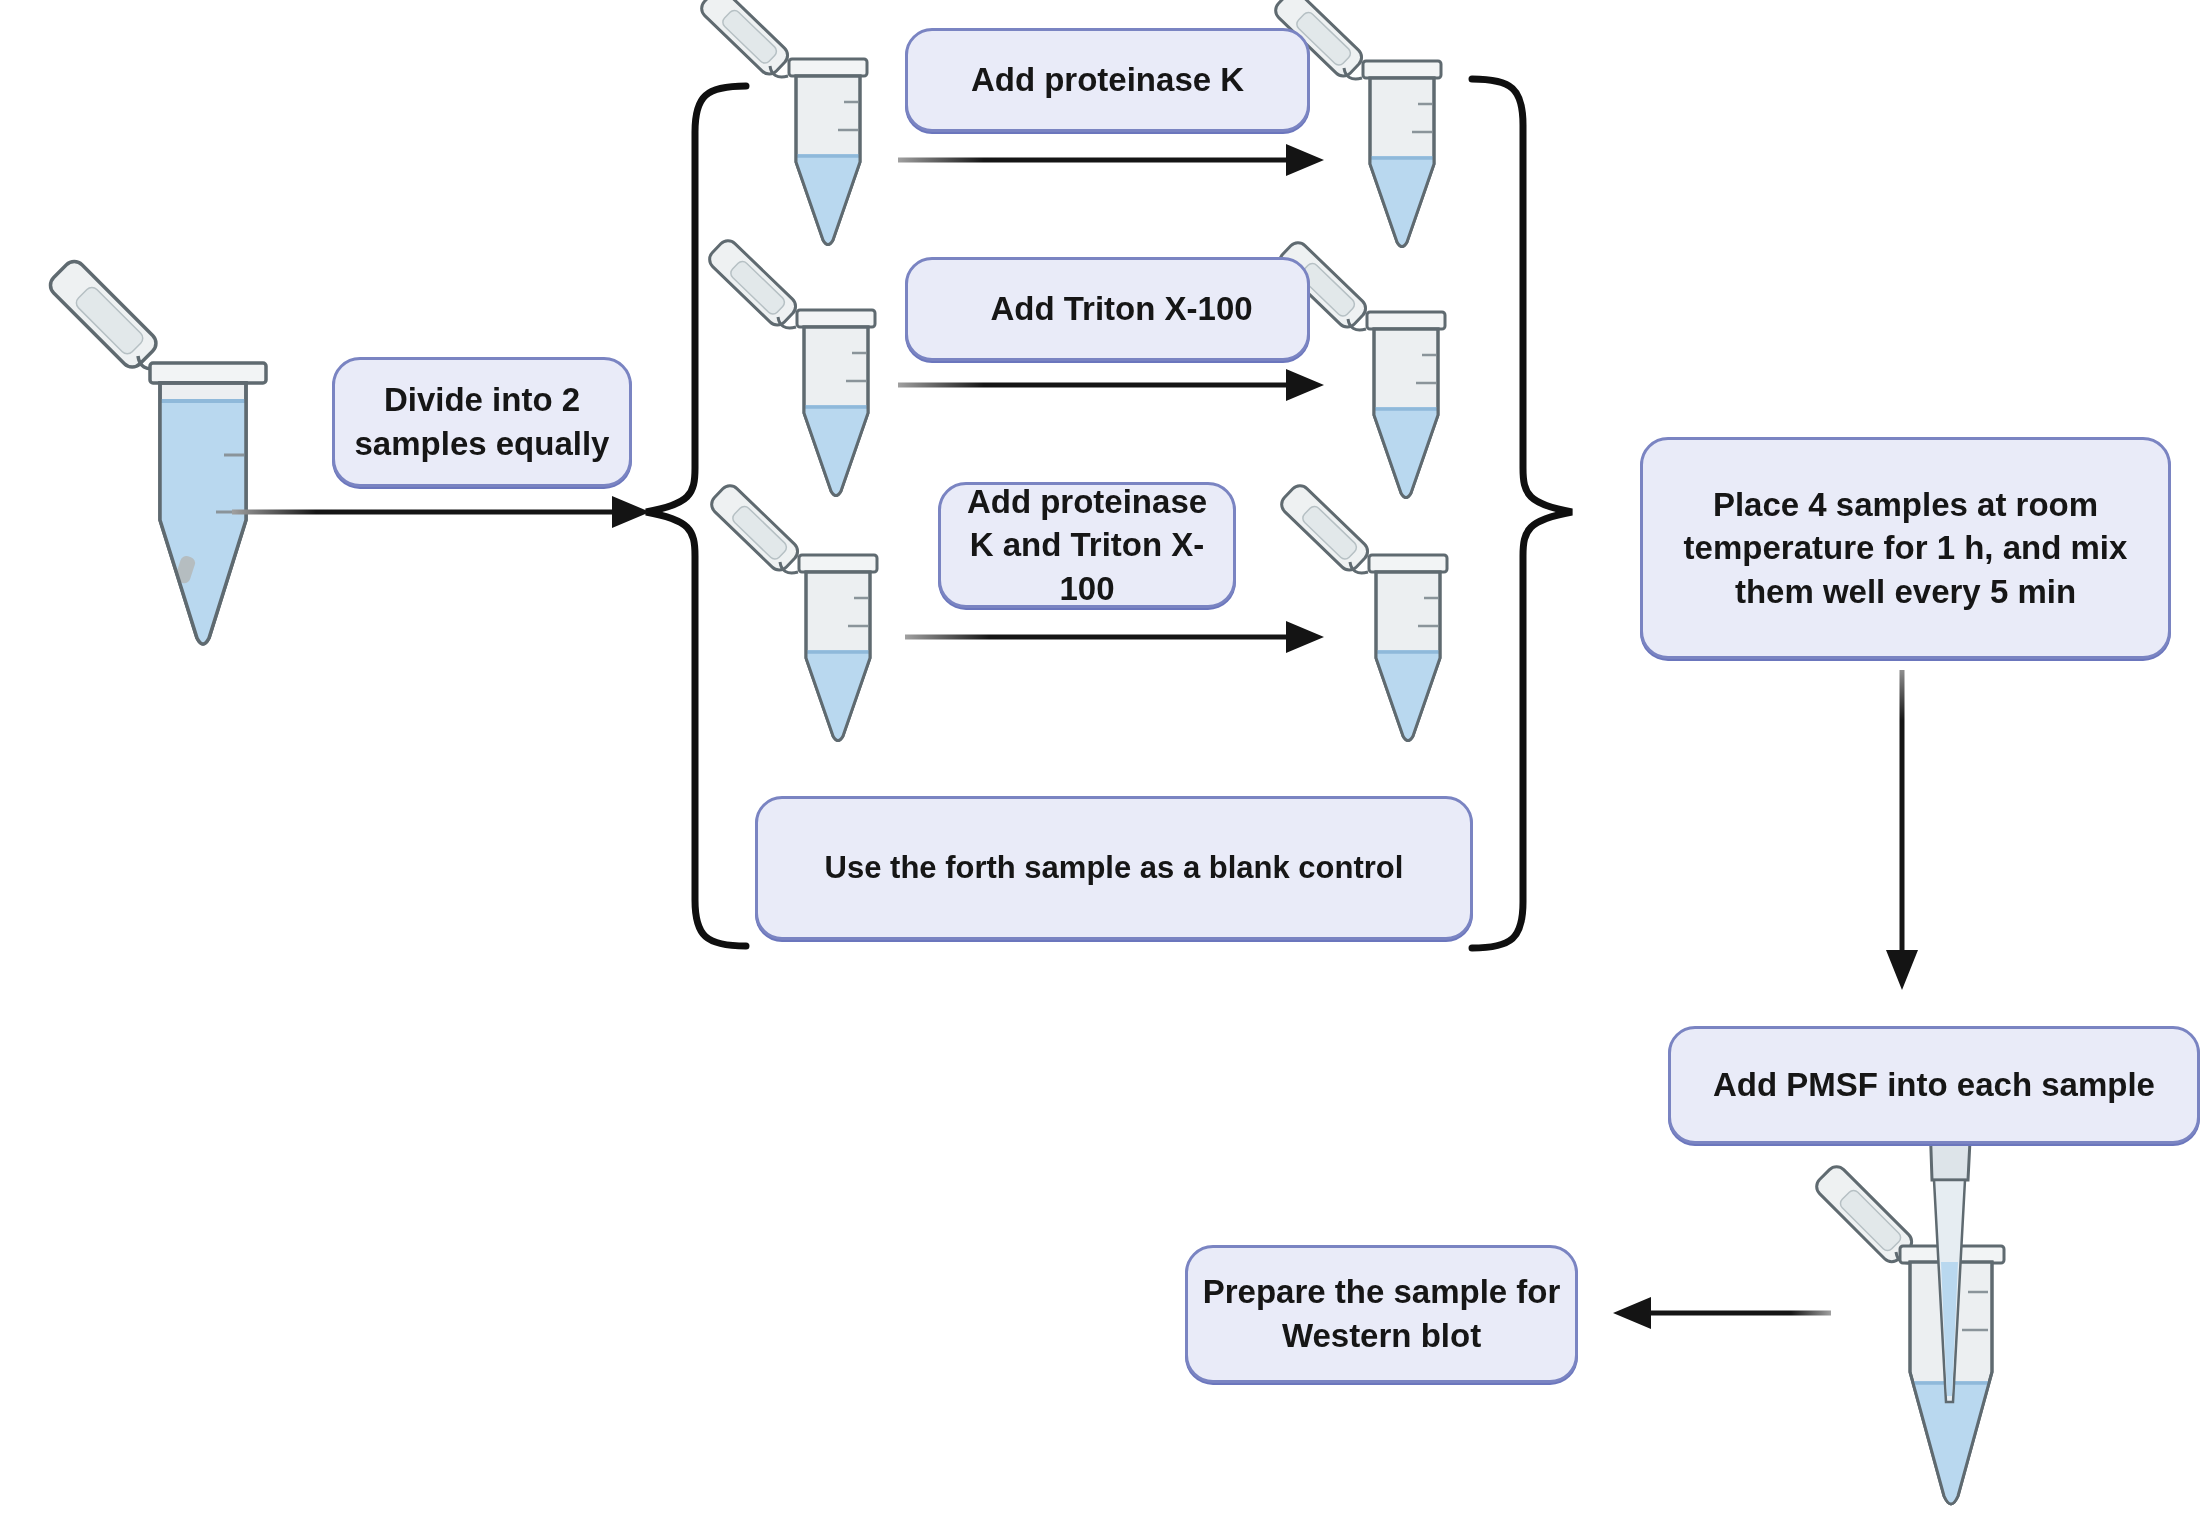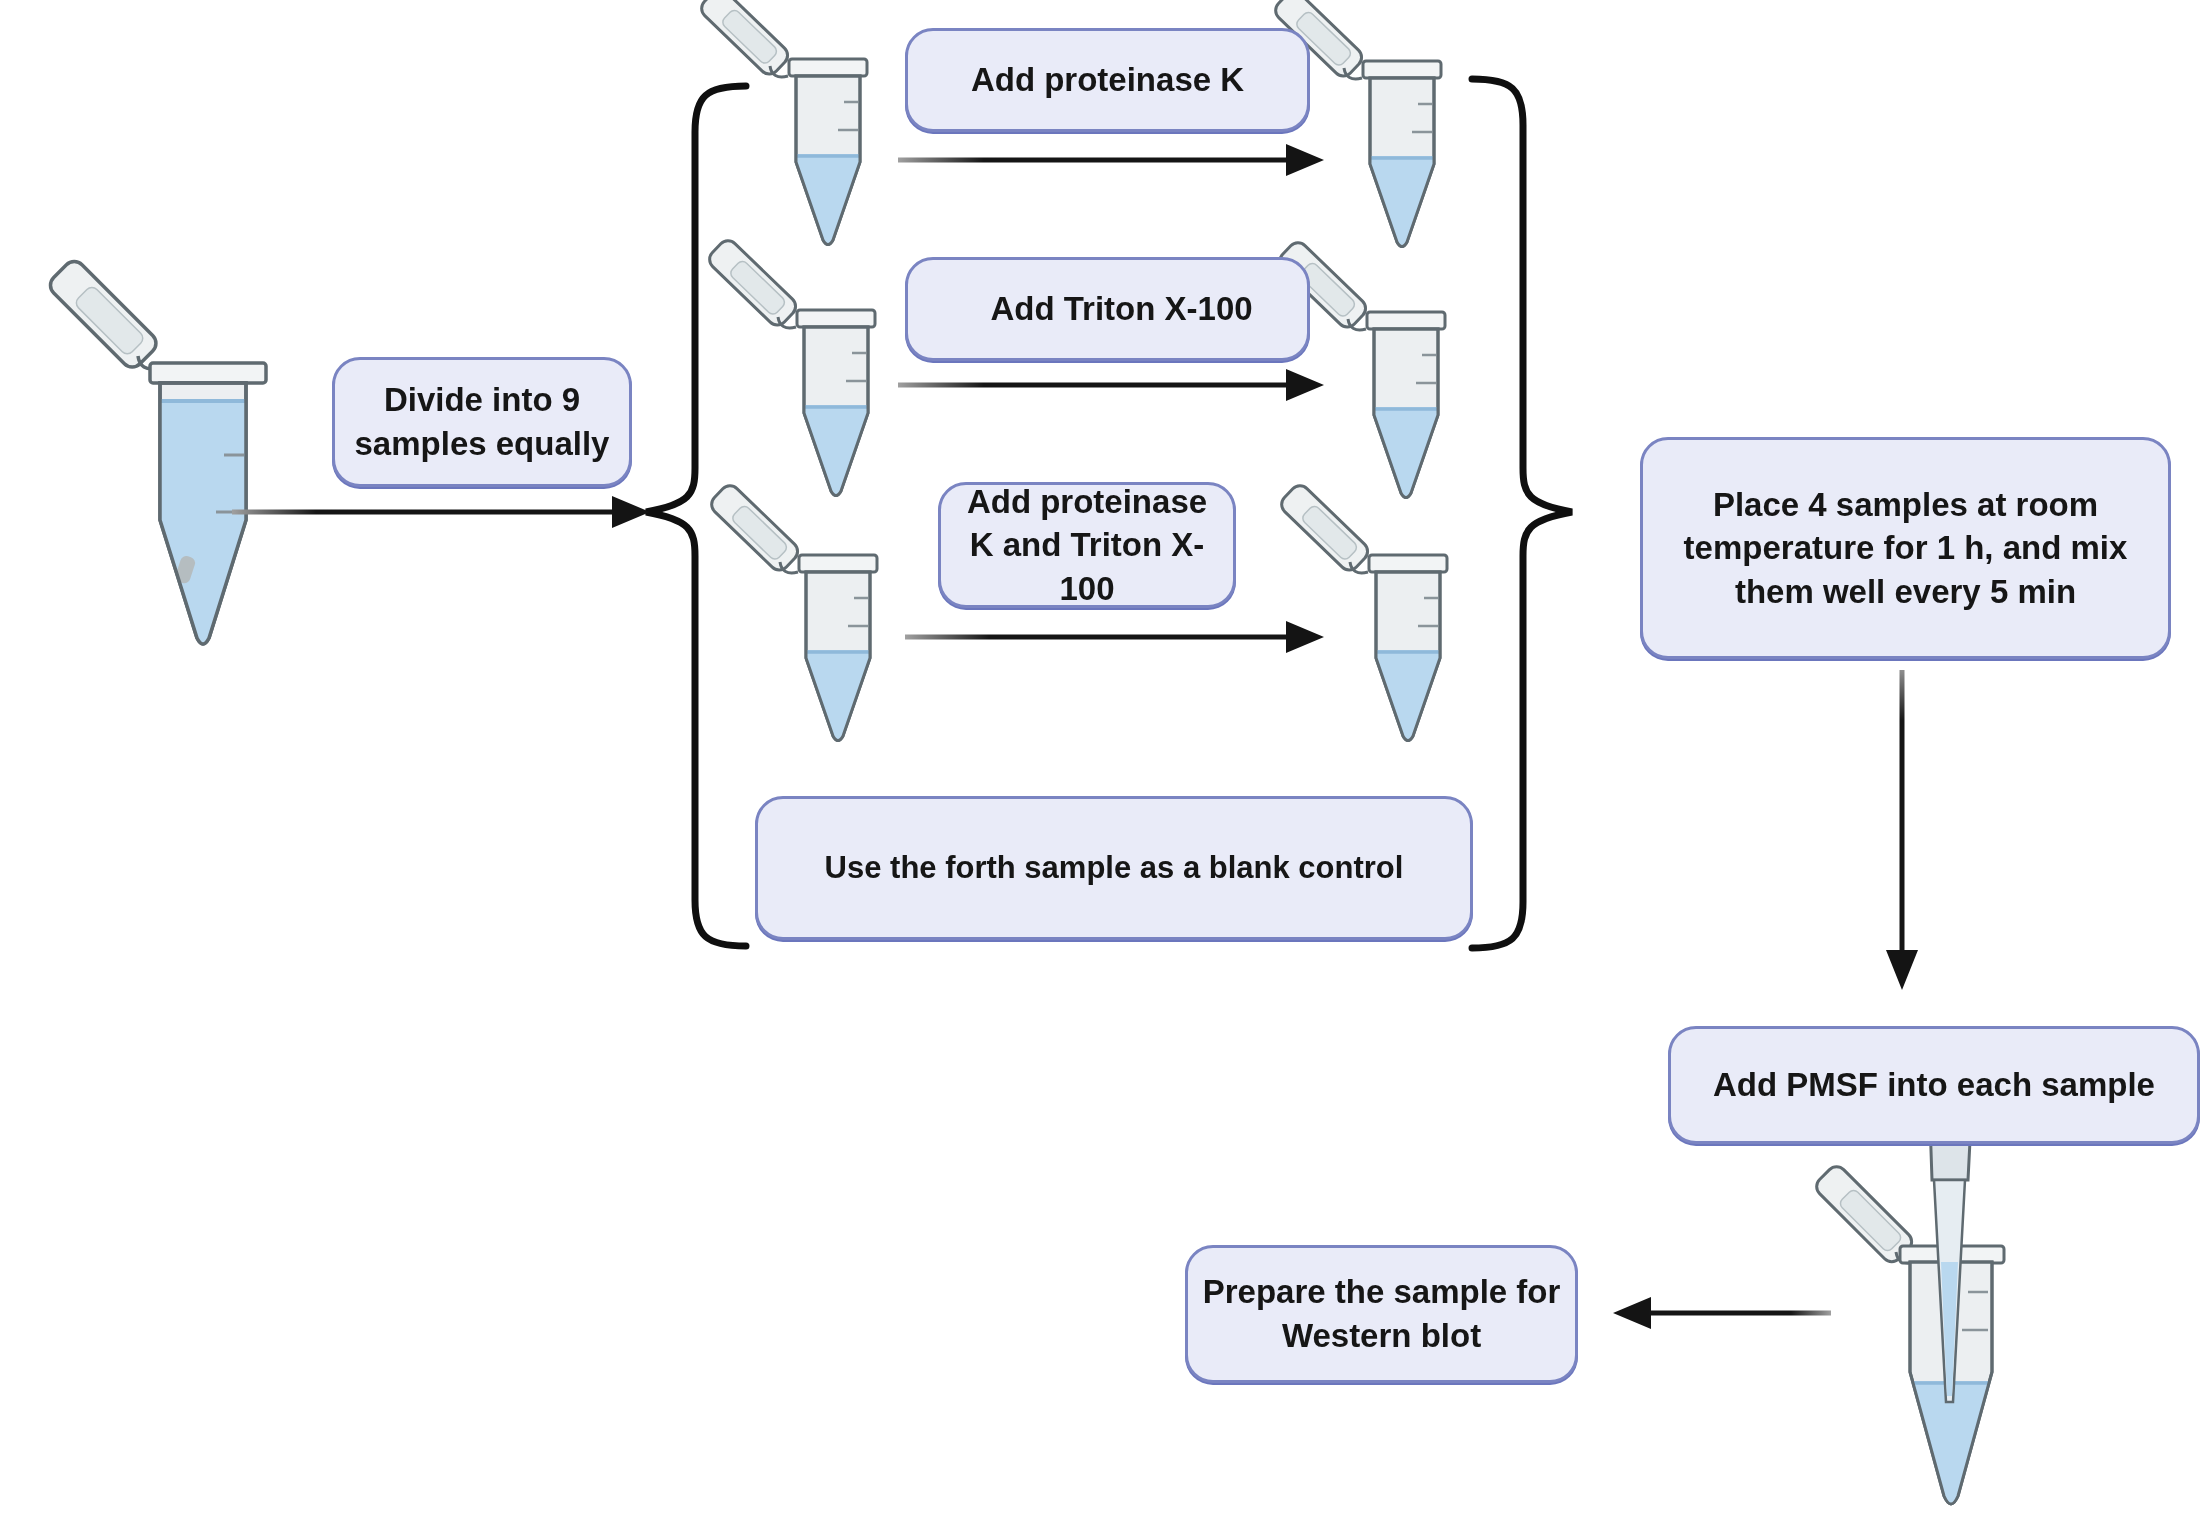--- a/index.html
+++ b/index.html
@@ -21,21 +21,21 @@
     color:#161616;
     font-size:33px;
     font-weight:700;
     line-height:1.32;
     display:flex;
     align-items:center;
     justify-content:center;
     text-align:center;
     padding:8px 12px;
   }
-  .nowrap{white-space:nowrap;}
+  .nowrap{white-space:nowrap;border-radius:27px;}
   .fs-small{font-size:31px;}
 </style>
 </head>
 <body>
 
 <div id="canvas">
 
   <svg id="art" viewBox="0 0 2208 1524" xmlns="http://www.w3.org/2000/svg" xmlns:xlink="http://www.w3.org/1999/xlink">
     <defs>
       <linearGradient id="grR" x1="0" y1="0" x2="1" y2="0">
@@ -153,21 +153,21 @@
 
       <g>
         <path d="M1930,1121 Q1930,1116 1935,1116 L1966,1116 Q1971,1116 1971,1121 L1968,1180 L1932,1180 Z" fill="#dde4e9" stroke="#5f6a70" stroke-width="3"></path>
         <path d="M1934,1180 L1965,1180 L1953,1402 L1946,1402 Z" fill="#e6edf2" stroke="#5f6a70" stroke-width="2.5"></path>
         <path d="M1941,1262 L1958,1262 L1952,1396 L1947,1396 Z" fill="#b9d8ef"></path>
       </g>
     </g>
   </svg>
 
 
-  <div class="node" style="left:332px; top:357px; width:300px; height:130px; padding:8px 8px;">Divide into 9 samples equally</div>
+  <div class="node" style="left:332px; top:357px; width:300px; height:130px; padding:8px 8px;">Divide into 2 samples equally</div>
 
   <div class="node nowrap" style="left:905px; top:28px;  width:405px; height:104px;">Add proteinase K</div>
 
   <div class="node nowrap" style="left:905px; top:257px; width:405px; height:104px;padding-left:40px;">Add Triton X-100</div>
 
   <div class="node" style="left:938px; top:482px; width:298px; height:126px;">Add proteinase K and Triton X-100</div>
 
   <div class="node nowrap fs-small" style="left:755px; top:796px; width:718px; height:144px;">Use the forth sample as a blank control</div>
 
   <div class="node" style="left:1640px; top:437px; width:531px; height:222px;">Place 4 samples at room temperature for 1 h, and mix them well every 5 min</div>

